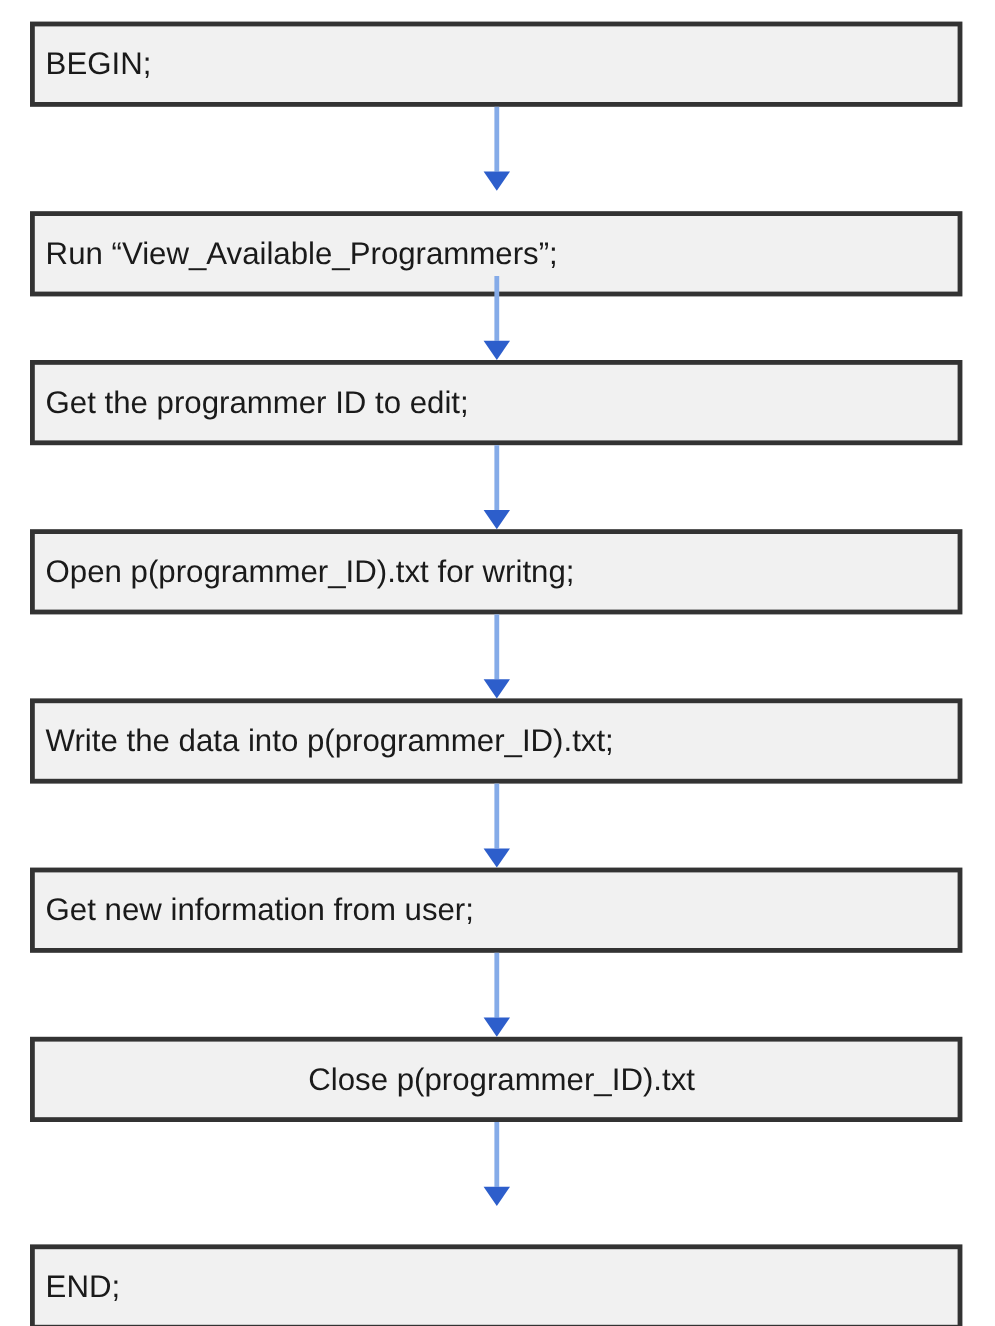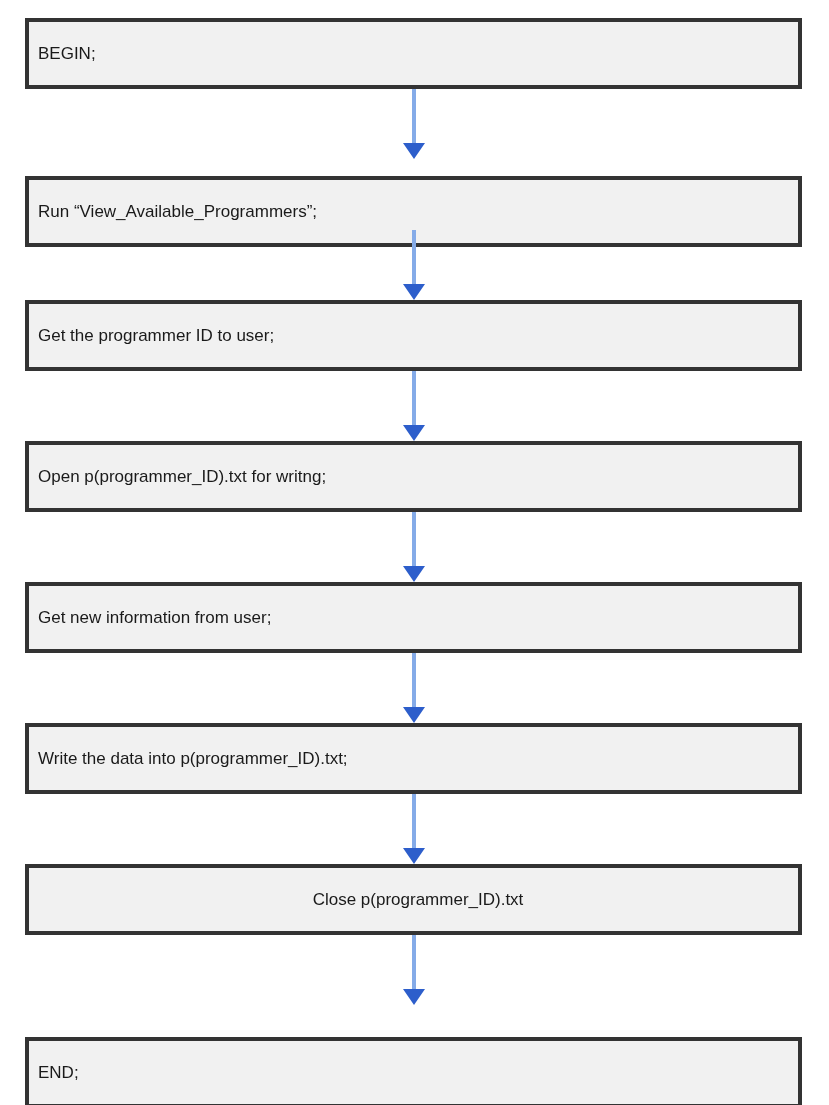--- a/index.html
+++ b/index.html
@@ -19,21 +19,21 @@
     position: absolute;
     left: 25px;
     width: 777px;
     height: 71px;
     box-sizing: border-box;
     border: 4px solid #333333;
     background: #f1f1f1;
     display: flex;
     align-items: center;
     padding-left: 9px;
-    font-size: 17px;
+    font-size: 26px;
     color: #1a1a1a;
     white-space: nowrap;
   }
   .node:nth-of-type(1) { top: 18px; }
   .node:nth-of-type(2) { top: 176px; }
   .node:nth-of-type(3) { top: 300px; }
   .node:nth-of-type(4) { top: 441px; }
   .node:nth-of-type(5) { top: 582px; }
   .node:nth-of-type(6) { top: 723px; }
   .node:nth-of-type(7) { top: 864px; justify-content: center; }
@@ -75,30 +75,30 @@
 
 <div class="canvas">
 
   <div class="node">
     <span>BEGIN;</span>
   </div>
   <div class="node">
     <span>Run “View_Available_Programmers”;</span>
   </div>
   <div class="node">
-    <span>Get the programmer ID to user;</span>
+    <span>Get the programmer ID to edit;</span>
   </div>
   <div class="node">
     <span>Open p(programmer_ID).txt for writng;</span>
   </div>
   <div class="node">
-    <span>Get new information from user;</span>
+    <span>Write the data into p(programmer_ID).txt;</span>
   </div>
   <div class="node">
-    <span>Write the data into p(programmer_ID).txt;</span>
+    <span>Get new information from user;</span>
   </div>
   <div class="node">
     <span>Close p(programmer_ID).txt</span>
   </div>
   <div class="node">
     <span>END;</span>
   </div>
 
   <div class="arrow a1">
     <div class="shaft"></div>

